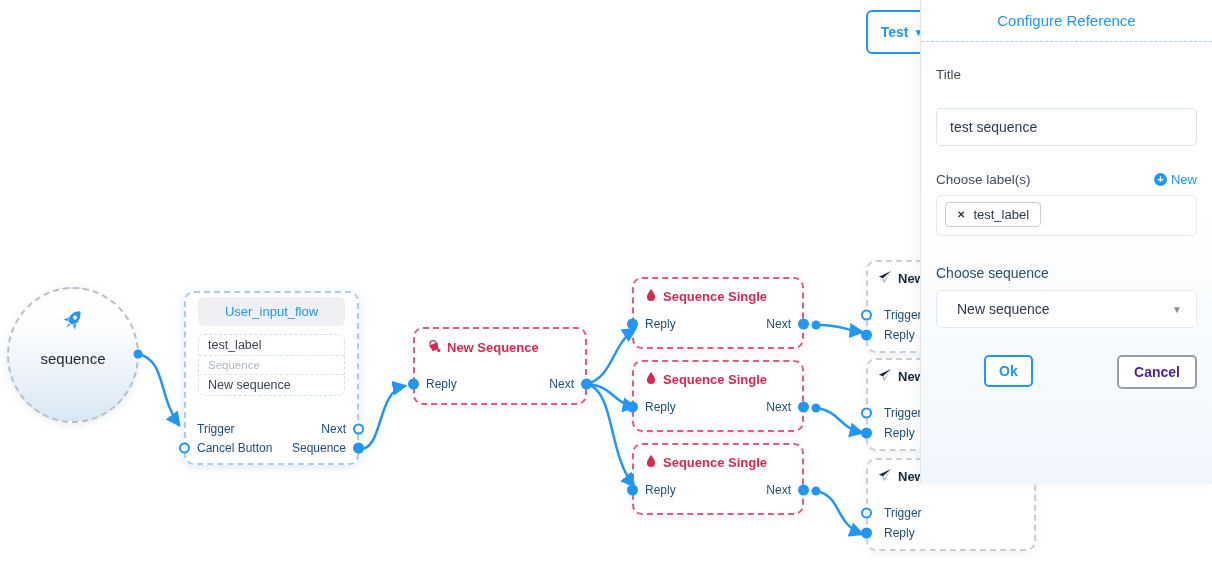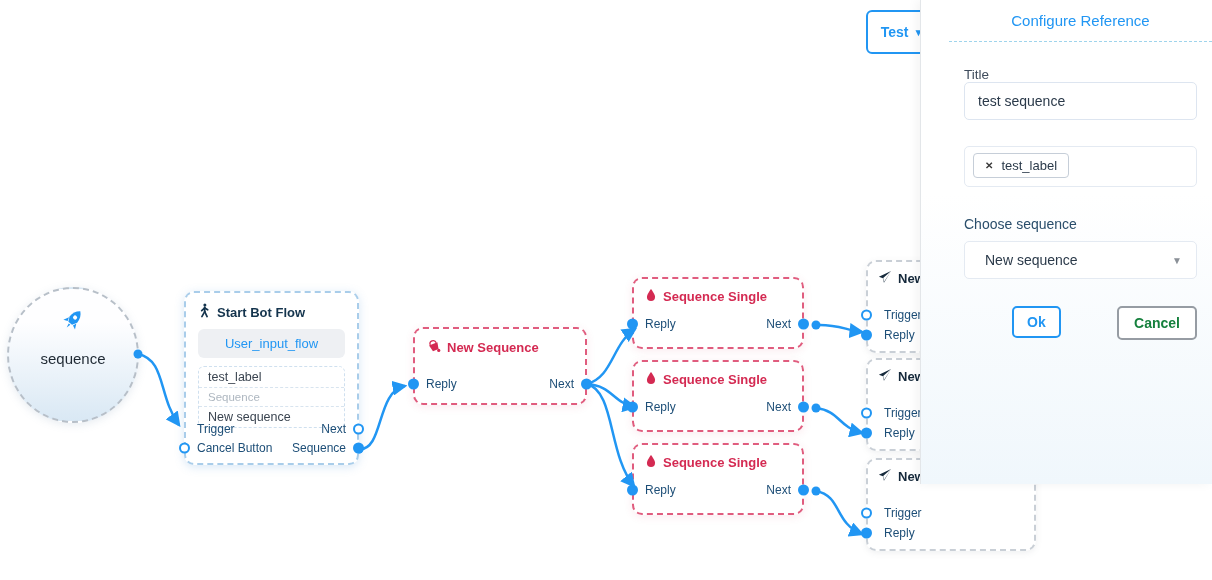--- a/index.html
+++ b/index.html
@@ -72,45 +72,45 @@
     color: #2196f3; font-weight: bold; font-size: 14px;
     display: flex; align-items: center; justify-content: center; gap: 5px; cursor: pointer;
     font-family: "Liberation Sans", sans-serif;
   }
   .test-btn .caret { font-size: 10px; }
 
   
   .panel {
     position: absolute; left: 920px; top: 0; width: 292px; height: 484px;
     background: linear-gradient(180deg, #ffffff 40%, #f0f7fc 100%);
-    border-left: 1px solid #e3e6e9; box-shadow: -3px 0 10px rgba(0,0,0,0.05); padding-left: 28px;
+    border-left: 1px solid #e3e6e9; box-shadow: -3px 0 10px rgba(0,0,0,0.05);
   }
   .panel-header {
     height: 42px; display: flex; align-items: center; justify-content: center;
     color: #2196f3; font-size: 15px; border-bottom: 1px dashed #9fd4ec;
   }
   .panel-body { padding: 25px 15px 0; }
-  .field-label { font-size: 13.5px; color: #3f4c5c; margin-bottom: 0; }
+  .field-label { font-size: 13.5px; color: #3f4c5c; margin-bottom: 26px; }
   .text-input {
     width: 100%; height: 38px; border: 1px solid #dde5f0; border-radius: 5px; background: #fff;
     padding: 0 13px; font-size: 14px; color: #2b3a4a; margin-bottom: 26px; outline: none;
     font-family: "Liberation Sans", sans-serif;
   }
   .labels-row { display: flex; justify-content: space-between; align-items: center; margin-bottom: 8px; }
   .new-link { color: #2196f3; font-size: 13px; display: flex; align-items: center; gap: 4px; cursor: pointer; }
   .plus-icon { width: 13px; height: 13px; border-radius: 50%; background: #2196f3; color: #fff; font-size: 11px; font-weight: bold; display: flex; align-items: center; justify-content: center; line-height: 1; }
   .labels-box { border: 1px solid #e4eaf2; border-radius: 5px; min-height: 41px; padding: 6px 8px; display: flex; align-items: flex-start; margin-bottom: 23px; background: #fff; }
   .tag { border: 1px solid #c6ced8; border-radius: 4px; padding: 4px 11px; font-size: 13px; color: #2b3a4a; display: inline-flex; gap: 8px; align-items: center; background: #fff; }
   .tag-x { font-size: 10px; font-weight: bold; color: #3a3a3a; cursor: pointer; }
   .seq-label { color: #2a4e6b; font-size: 14px; margin-bottom: 9px; margin-top: 29px; }
   .select-box { height: 38px; border: 1px solid #e4eaf2; border-radius: 5px; background: #fff; display: flex; align-items: center; justify-content: space-between; padding: 0 14px 0 20px; font-size: 14px; color: #2b3a4a; margin-bottom: 27px; cursor: pointer; }
   .select-caret { color: #8a9097; font-size: 10px; }
   .btn-row { display: flex; justify-content: space-between; align-items: flex-start; }
   .ok-btn { border: 2px solid #2196f3; color: #2196f3; background: #fff; border-radius: 5px; font-weight: bold; font-size: 14px; padding: 6px 13px; cursor: pointer; font-family: "Liberation Sans", sans-serif; margin-left: 48px; }
-  .cancel-btn { border: 2px solid #969ca3; color: #15803d; background: #fff; border-radius: 5px; font-weight: bold; font-size: 14px; padding: 7px 15px; cursor: pointer; font-family: "Liberation Sans", sans-serif; }
+  .cancel-btn { border: 2px solid #969ca3; color: #4c1d95; background: #fff; border-radius: 5px; font-weight: bold; font-size: 14px; padding: 7px 15px; cursor: pointer; font-family: "Liberation Sans", sans-serif; }
 </style>
 </head>
 <body>
 
 <div class="canvas">
 
   <div class="node circle-node">
     <span class="rocket">
       <svg width="26" height="26" viewBox="0 0 24 24">
           <g transform="rotate(40 12 12)" fill="#2196f3">
@@ -119,33 +119,20 @@
         <path d="M7.6 12.5 L5 17.5 L8.8 15.8 Z"></path>
         <path d="M16.4 12.5 L19 17.5 L15.2 15.8 Z"></path>
         <path d="M11 17 h2 l-1 4 z"></path>
       </g>
         </svg>
     </span>
     <span class="circle-label">sequence</span>
   </div>
 
   <div class="node start-node">
-    <div class="node-header">
-      <span>
-        <svg width="13" height="15" viewBox="0 0 12 15" fill="none" stroke="#14344d" stroke-width="1.7" stroke-linecap="round">
-          <circle cx="6.4" cy="2.1" r="1.5" fill="#14344d" stroke="none"></circle>
-          <path d="M6.2 4.2 L6.2 8.6"></path>
-            <path d="M6.2 5 L3.2 7.6"></path>
-            <path d="M6.2 5 L9.2 6.8"></path>
-          <path d="M6.2 8.6 L3.4 13.6"></path>
-            <path d="M6.2 8.6 L8.6 13.6"></path>
-        </svg>
-      </span>
-      <span>Start Bot Flow</span>
-    </div>
     <div class="flow-pill">User_input_flow</div>
     <div class="fields-box">
       <div class="frow">test_label</div>
       <div class="frow placeholder">Sequence</div>
       <div class="frow">New sequence</div>
     </div>
     <div class="ports">
       <div class="port-row">
         <span>Trigger</span>
         <span>Next</span>
@@ -304,20 +291,27 @@
     <span class="caret">▼</span>
   </button>
 </div>
 
 <aside class="panel">
   <div class="panel-header">Configure Reference</div>
   <div class="panel-body">
     <div class="field-label">Title</div>
     <input class="text-input" type="text" value="test sequence" style="">
 
+    <div class="labels-row">
+      <span class="field-label" style="margin-bottom:0">Choose label(s)</span>
+      <span class="new-link">
+        <span class="plus-icon">+</span>
+        <span>New</span>
+      </span>
+    </div>
     <div class="labels-box">
       <span class="tag">
         <span class="tag-x">✕</span>
         <span>test_label</span>
       </span>
     </div>
 
     <div class="seq-label">Choose sequence</div>
     <div class="select-box">
       <span>New sequence</span>

